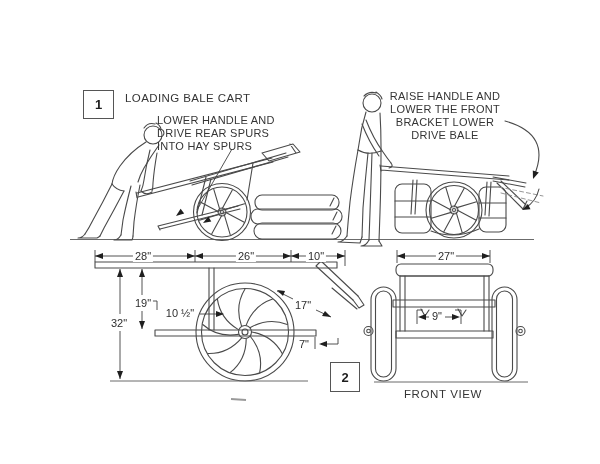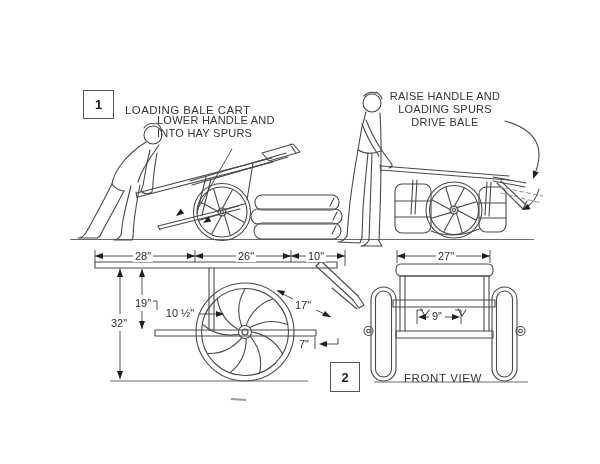--- a/index.html
+++ b/index.html
@@ -205,43 +205,45 @@
         <polygon class="arr" points="418,317 426,314 426,320"></polygon>
         <polygon class="arr" points="460,317 452,314 452,320"></polygon>
       </g>
     </g>
   </svg>
 
   <div class="marker-box" style="left:83px;top:90px;width:29px;height:27px;">
     <span>1</span>
   </div>
 
-  <div class="lbl title" style="left:125px;top:104px;text-align:right;">LOADING BALE CART</div>
+  <div class="lbl title" style="left:125px;top:92px;text-align:right;">LOADING BALE CART</div>
 
   <div class="lbl t11 noteR" style="left:157px;top:114px;width:136px;">
     <div>LOWER HANDLE AND</div>
+    <div>DRIVE REAR SPURS</div>
     <div>INTO HAY SPURS</div>
   </div>
 
   <div class="lbl t11 noteC" style="left:378px;top:90px;width:134px;">
     <div>RAISE HANDLE AND</div>
-    <div>LOADING SPURS</div>
+    <div>LOWER THE FRONT</div>
+    <div>BRACKET LOWER</div>
     <div>DRIVE BALE</div>
   </div>
 
   <span class="lbl dim" style="left:143px;top:256px;">28"</span>
   <span class="lbl dim" style="left:246px;top:256px;">26"</span>
   <span class="lbl dim" style="left:316px;top:256px;">10"</span>
   <span class="lbl dim" style="left:119px;top:323px;">32"</span>
   <span class="lbl dim" style="left:143px;top:303px;">19"</span>
   <span class="lbl dim" style="left:180px;top:313px;">10 ½"</span>
   <span class="lbl dim" style="left:303px;top:305px;">17"</span>
   <span class="lbl dim" style="left:304px;top:344px;">7"</span>
   <span class="lbl dim" style="left:446px;top:256px;">27"</span>
   <span class="lbl dim" style="left:437px;top:316px;">9"</span>
 
   <div class="marker-box" style="left:330px;top:362px;width:28px;height:28px;">
     <span>2</span>
   </div>
 
-  <div class="lbl fv" style="left:404px;top:372px;">FRONT VIEW</div>
+  <div class="lbl fv" style="left:404px;top:388px;">FRONT VIEW</div>
 
 </div>
 
 </body></html>

